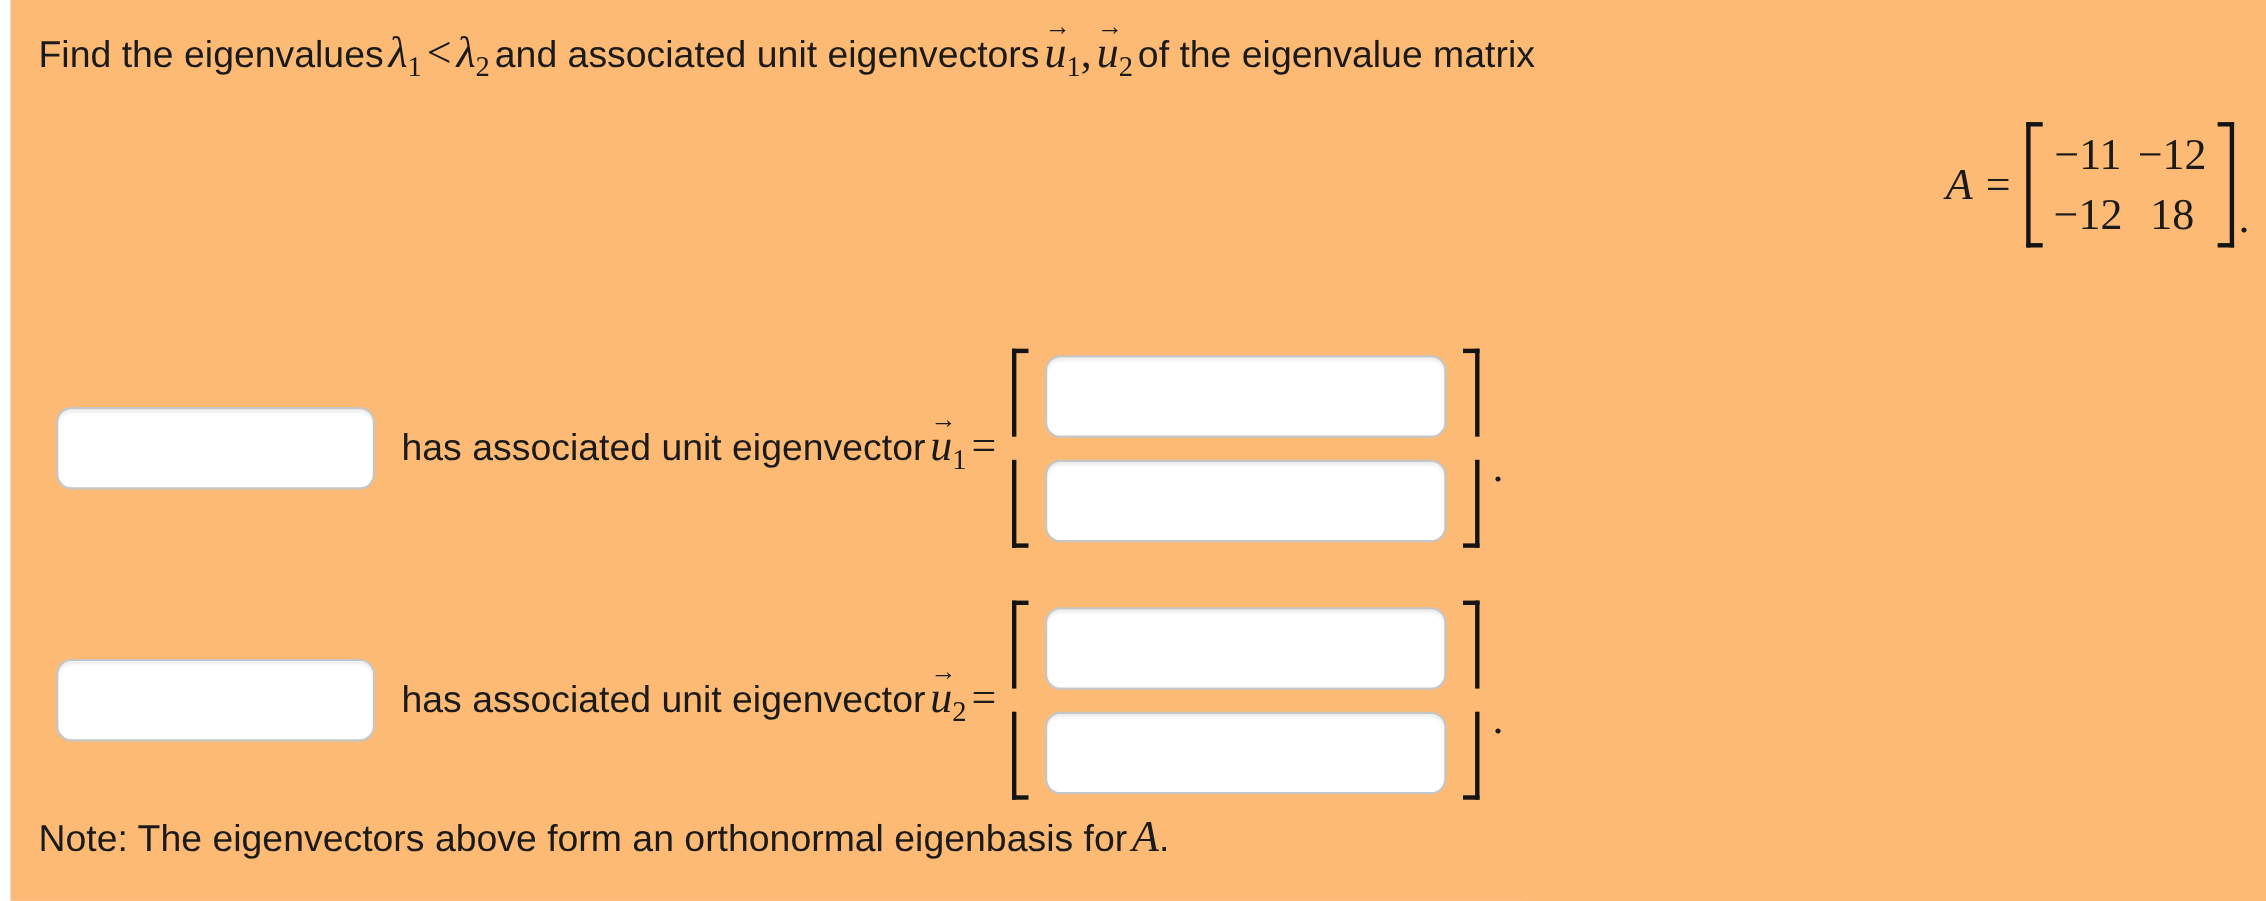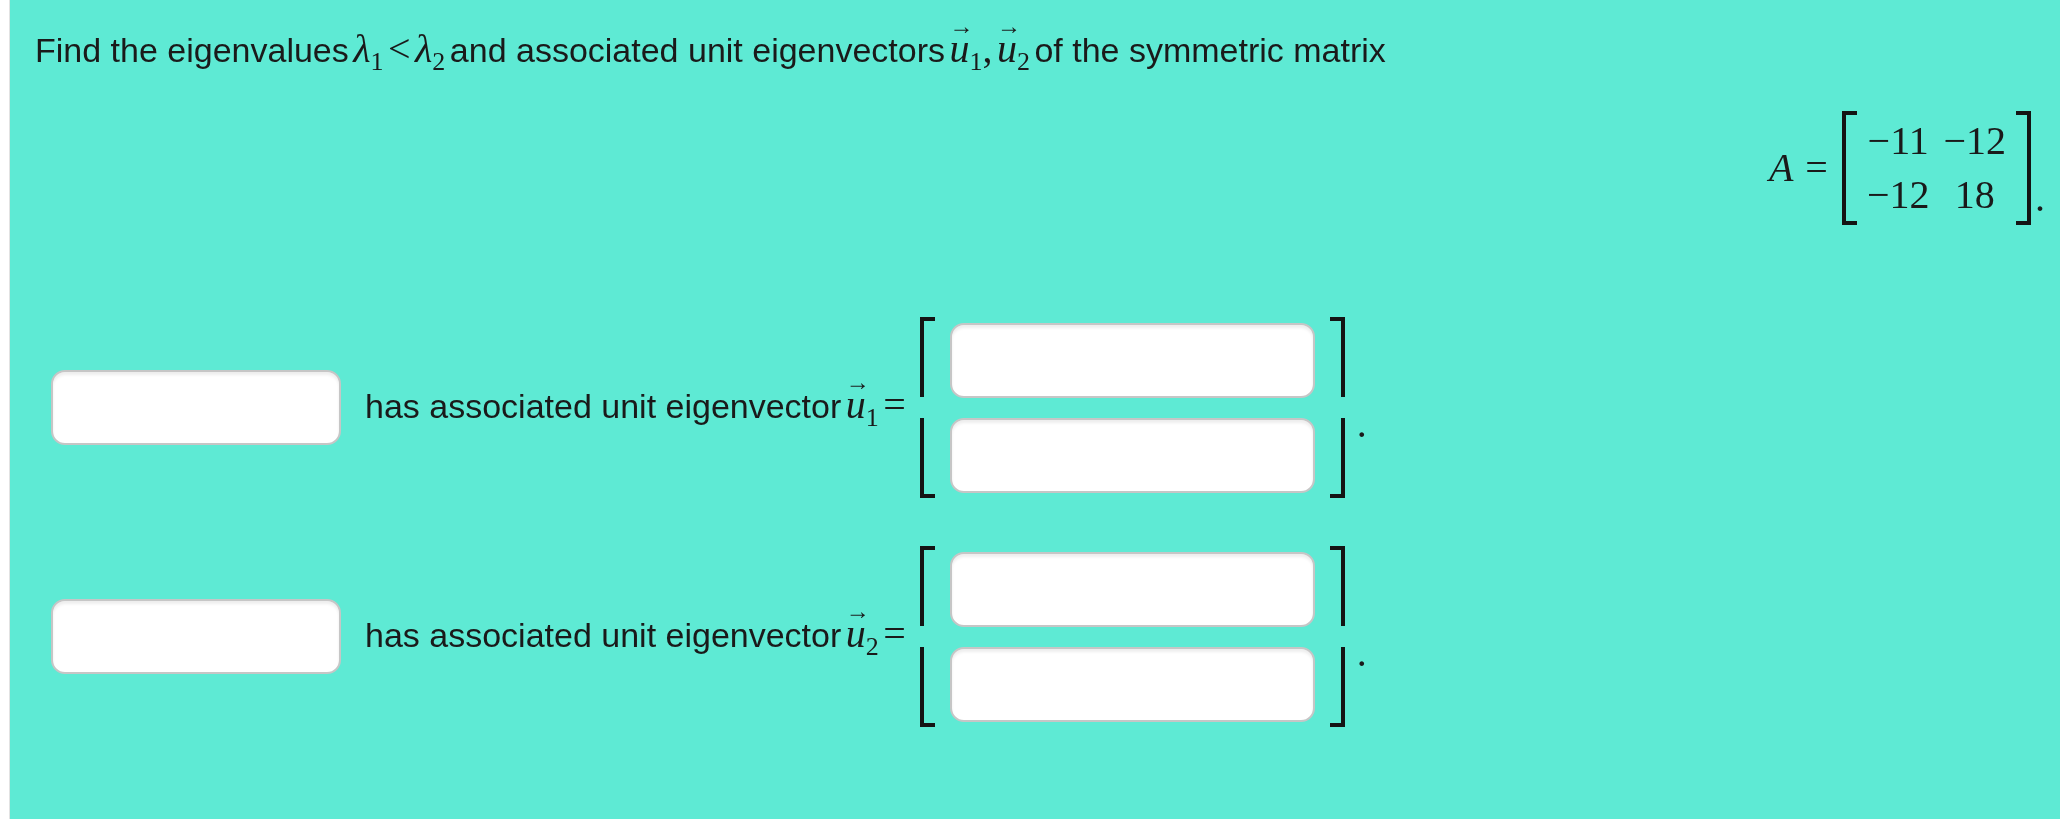--- a/index.html
+++ b/index.html
@@ -11,21 +11,21 @@
     color: #1a1a1a;
     overflow: hidden;
   }
   .left-strip {
     width: 10px; background: #ffffff;
     border-right: 1px solid #e2e2e2;
     flex: 0 0 auto;
   }
   .content {
     flex: 1 1 auto;
-    background: #5eead4;
+    background: #fdba74;
     padding: 26px 15px 0 25px;
   }
   .t { font-size: 34px; }
   .math {
     font-family: "Liberation Serif", "DejaVu Serif", serif;
     font-size: 40px; line-height: 1;
   }
   .mitalic { font-style: italic; }
   .msub {
     font-family: "Liberation Serif", "DejaVu Serif", serif;
@@ -100,21 +100,21 @@
   <div class="content">
 
     <p class="intro">
       <span class="t">Find the eigenvalues</span>
       <span class="math"><span class="mitalic">λ</span><sub class="msub">1</sub></span>
       <span class="math">&lt;</span>
       <span class="math"><span class="mitalic">λ</span><sub class="msub">2</sub></span>
       <span class="t">and associated unit eigenvectors</span>
       <span class="math"><span class="vec"><span class="vec-arrow">→</span><span>u</span></span><sub class="msub">1</sub><span>,</span></span>
       <span class="math"><span class="vec"><span class="vec-arrow">→</span><span>u</span></span><sub class="msub">2</sub></span>
-      <span class="t">of the symmetric matrix</span>
+      <span class="t">of the eigenvalue matrix</span>
     </p>
 
     <div class="matrix-line">
       <span class="math mitalic matrix-name">A</span>
       <span class="math matrix-eq">=</span>
       <div class="mbrack mbrack-l"></div>
       <div class="mgrid">
         <span class="mcell">−11</span>
         <span class="mcell">−12</span>
         <span class="mcell">−12</span>
@@ -165,15 +165,19 @@
           <input class="ans vin" type="text" value="" style="">
         </div>
         <div class="vbracket vright">
           <div class="bp bp-t"></div>
           <div class="bp bp-b"></div>
         </div>
         <span class="math vperiod">.</span>
       </div>
     </div>
 
+    <p class="note">
+      <span class="t">Note: The eigenvectors above form an orthonormal eigenbasis for</span>
+      <span class="math mitalic">A</span><span class="t">.</span>
+    </p>
 
   </div>
 </div>
 
 </body></html>

